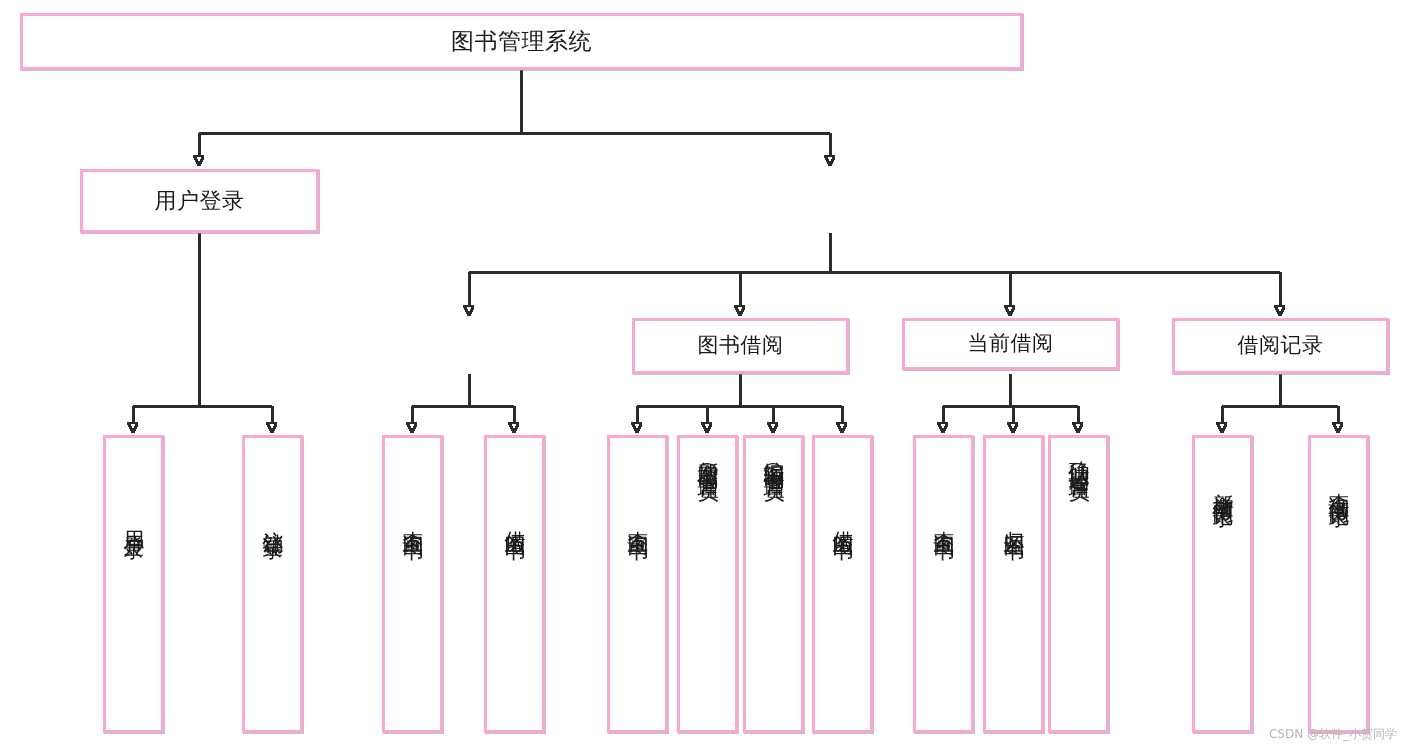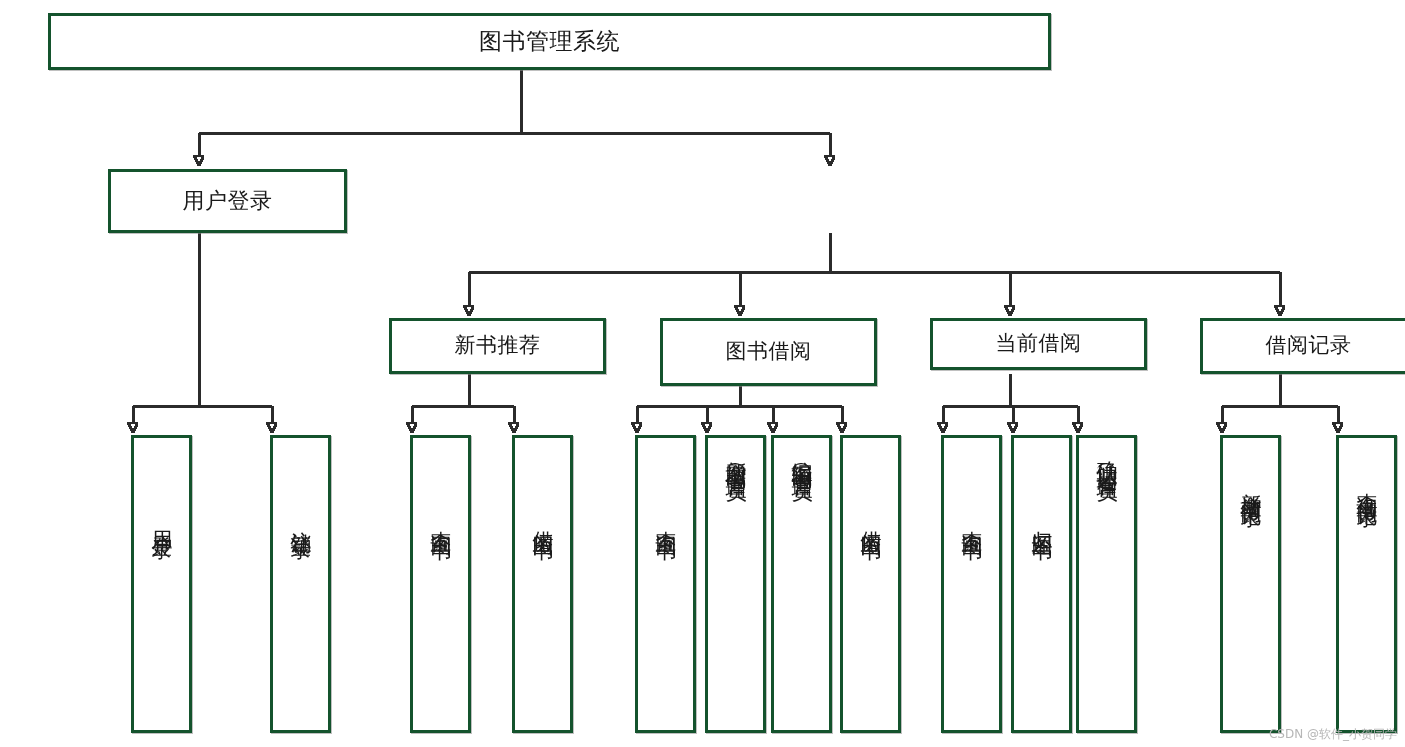--- a/index.html
+++ b/index.html
@@ -31,27 +31,26 @@
     stroke: #2b2b2b;
     stroke-width: 3;
     fill: none;
     shape-rendering: crispEdges;
   }
   
   .node {
     position: absolute;
     box-sizing: border-box;
     background: #ffffff;
-    border: 3px solid #14532d;
+    border: 3px solid #f9a8d4;
     display: flex;
     align-items: center;
     justify-content: center;
     color: #1a1a1a;
     box-shadow: 1px 1px 0 rgba(140,140,140,0.55);
-    margin-left: 28px;
   }
   .node .label {
     line-height: 1.12;
     white-space: nowrap;
     letter-spacing: 0.5px;
   }
   
   .node.root .label { font-size: 23px; }
   
   .node.h2 .label { font-size: 22px; }
@@ -137,25 +136,22 @@
 
   <div class="node root" style="left:20px; top:13px; width:1003px; height:57px;">
     <span class="label">图书管理系统</span>
   </div>
 
   <div class="node h2" style="left:80px; top:169px; width:239px; height:64px;">
     <span class="label">用户登录</span>
   </div>
 
 
-  <div class="node h3" style="left:361px; top:318px; width:217px; height:56px;">
-    <span class="label">新书推荐</span>
-  </div>
-
-  <div class="node h3" style="left:632px; top:318px; width:217px; height:68px;text-align:right;">
+
+  <div class="node h3" style="left:632px; top:318px; width:217px; height:56px;text-align:right;">
     <span class="label">图书借阅</span>
   </div>
 
   <div class="node h3" style="left:902px; top:318px; width:217px; height:52px;">
     <span class="label">当前借阅</span>
   </div>
 
   <div class="node h3" style="left:1172px; top:318px; width:217px; height:56px;">
     <span class="label">借阅记录</span>
   </div>

